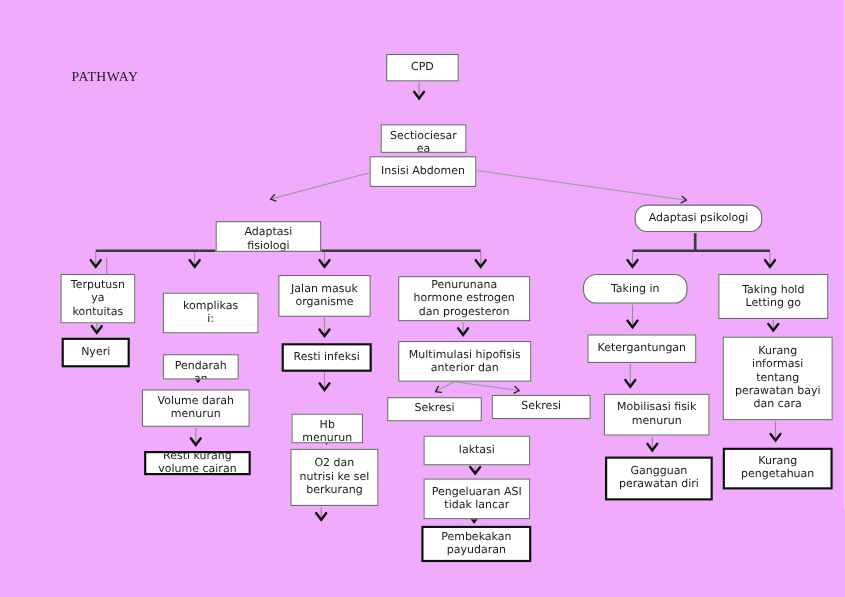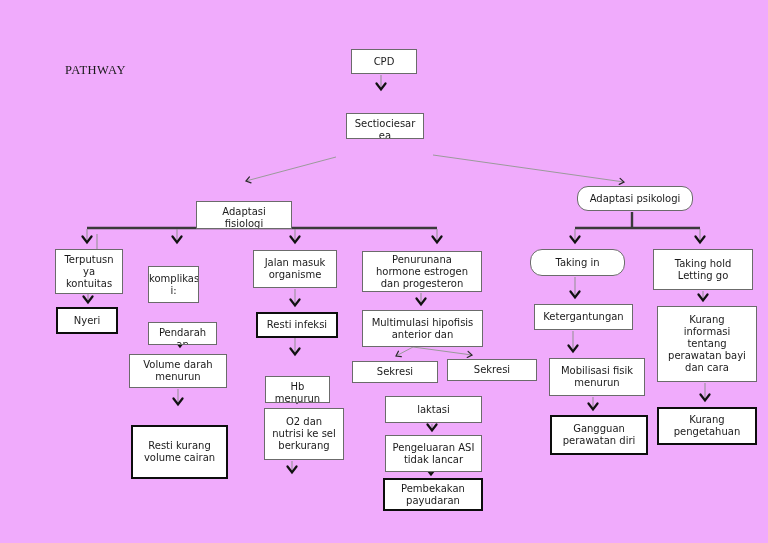--- a/index.html
+++ b/index.html
@@ -99,51 +99,54 @@
     <line class="thin" x1="705" y1="383" x2="705" y2="400" marker-end="url(#vbold)"></line>
   </svg>
 
   <div class="node" style="left:351px;top:49px;width:66px;height:25px;">
       <span>CPD</span>
     </div>
   <div class="node clip" style="left:346px;top:97px;width:78px;height:26px;">
       <span>Sectiociesar
 ea</span>
     </div>
+  <div class="node" style="left:336px;top:142px;width:97px;height:28px;">
+      <span>Insisi Abdomen</span>
+    </div>
 
   <div class="node clip" style="left:196px;top:185px;width:96px;height:28px;">
       <span>Adaptasi
 fisiologi</span>
     </div>
   <div class="node" style="left:577px;top:186px;width:116px;height:25px;border-radius:11px;">
       <span>Adaptasi psikologi</span>
     </div>
 
   <div class="node" style="left:55px;top:249px;width:68px;height:45px;">
       <span>Terputusn
 ya
 kontuitas</span>
     </div>
   <div class="node bold" style="left:56px;top:307px;width:62px;height:27px;">
       <span>Nyeri</span>
     </div>
 
-  <div class="node clip pt6" style="left:148px;top:250px;width:51px;height:37px;">
+  <div class="node clip pt6" style="left:148px;top:250px;width:87px;height:37px;">
       <span>komplikas
 i:</span>
     </div>
   <div class="node clip" style="left:148px;top:306px;width:69px;height:23px;">
       <span>Pendarah
 an</span>
     </div>
   <div class="node" style="left:129px;top:354px;width:98px;height:34px;">
       <span>Volume darah
 menurun</span>
     </div>
-  <div class="node bold" style="left:131px;top:410px;width:97px;height:54px;margin-top:15px;">
+  <div class="node bold" style="left:131px;top:410px;width:97px;height:22px;">
       <span>Resti kurang
 volume cairan</span>
     </div>
 
   <div class="node" style="left:253px;top:250px;width:84px;height:38px;">
       <span>Jalan masuk
 organisme</span>
     </div>
   <div class="node bold" style="left:256px;top:312px;width:82px;height:26px;">
       <span>Resti infeksi</span>

